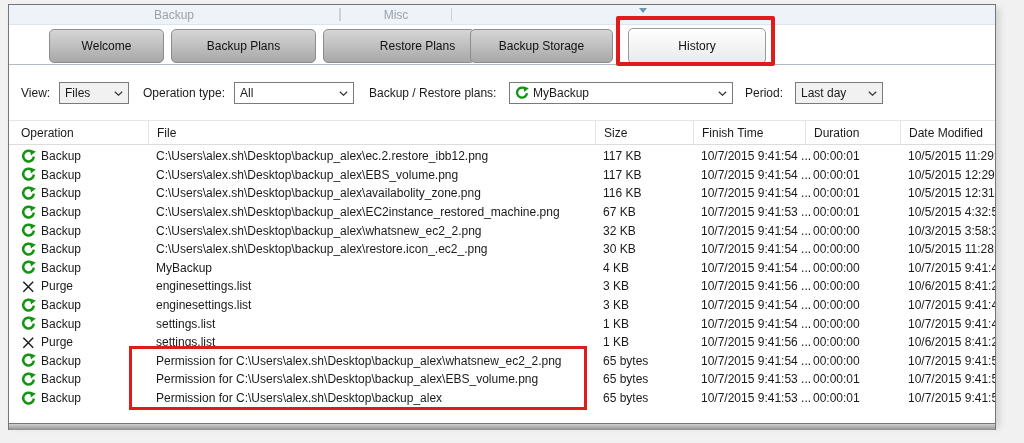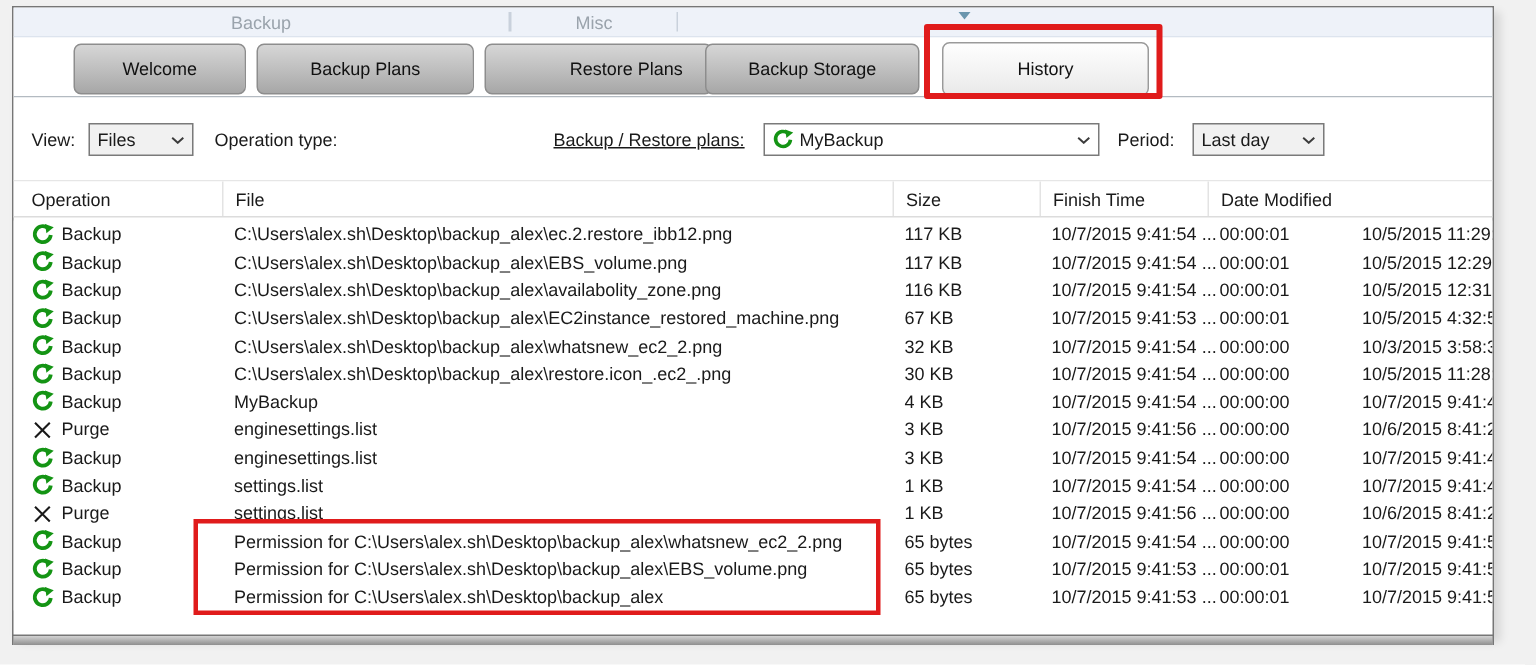--- a/index.html
+++ b/index.html
@@ -61,21 +61,21 @@
     border:1px solid #7a7a7a; background:#f1f1f1;
     display:flex; align-items:center; padding:0 5px; gap:4px;
     white-space:nowrap; cursor:default;
   }
   .combo.white { background:#ffffff; }
   .combo .chev { margin-left:auto; display:flex; align-items:center; }
   .lbl-view { left:12px; }
   .cmb-view { left:50px; width:70px; }
   .lbl-optype { left:134px; }
   .cmb-optype { left:225px; width:120px; }
-  .lbl-plans { left:360px;text-decoration:underline; }
+  .lbl-plans { left:360px; }
   .cmb-plans { left:500px; width:224px; }
   .lbl-period { left:736px; }
   .cmb-period { left:786px; width:88px; }
   
   .thead {
     position:absolute; left:0; top:116px; width:100%; height:24px;
     background:#ffffff; border-bottom:1px solid #dcdcdc;
     display:grid; grid-template-columns:127px 447px 98px 112px 95px 1fr;
     padding-left:12px; align-items:center;
   }
@@ -140,20 +140,28 @@
     <div class="combo cmb-view">
       <span>Files</span>
       <span class="chev">
         <svg width="9" height="5" viewBox="0 0 9 5">
             <path d="M0.8 0.8 L4.5 4.2 L8.2 0.8" fill="none" stroke="#3c3c3c" stroke-width="1.3"></path>
           </svg>
       </span>
     </div>
 
     <span class="flabel lbl-optype">Operation type:</span>
+    <div class="combo white cmb-optype">
+      <span>All</span>
+      <span class="chev">
+        <svg width="9" height="5" viewBox="0 0 9 5">
+            <path d="M0.8 0.8 L4.5 4.2 L8.2 0.8" fill="none" stroke="#3c3c3c" stroke-width="1.3"></path>
+          </svg>
+      </span>
+    </div>
 
     <span class="flabel lbl-plans">Backup / Restore plans:</span>
     <div class="combo white cmb-plans">
       <span style="display:flex;align-items:center;">
         <svg width="14" height="14" viewBox="0 0 16 16">
           <path d="M13.7 8.2a5.7 5.7 0 1 1-1.9-4.9" fill="none" stroke="#149414" stroke-width="2.7"></path>
           <polygon points="9.6,0.4 15.8,2.6 10.6,6.9" fill="#149414"></polygon>
         </svg>
       </span>
       <span>MyBackup</span>
@@ -173,20 +181,21 @@
           </svg>
       </span>
     </div>
   </div>
 
   <div class="thead">
     <div class="th">Operation</div>
     <div class="th bordered">File</div>
     <div class="th bordered">Size</div>
     <div class="th bordered">Finish Time</div>
+    <div class="th bordered">Duration</div>
     <div class="th bordered">Date Modified</div>
   </div>
   <div class="sort-icon"></div>
 
   <div class="tbody">
       <div class="row">
     <div class="cell op-cell">
       <span>
             <svg width="15" height="15" viewBox="0 0 16 16">
               <path d="M13.7 8.2a5.7 5.7 0 1 1-1.9-4.9" fill="none" stroke="#149414" stroke-width="2.7"></path>

